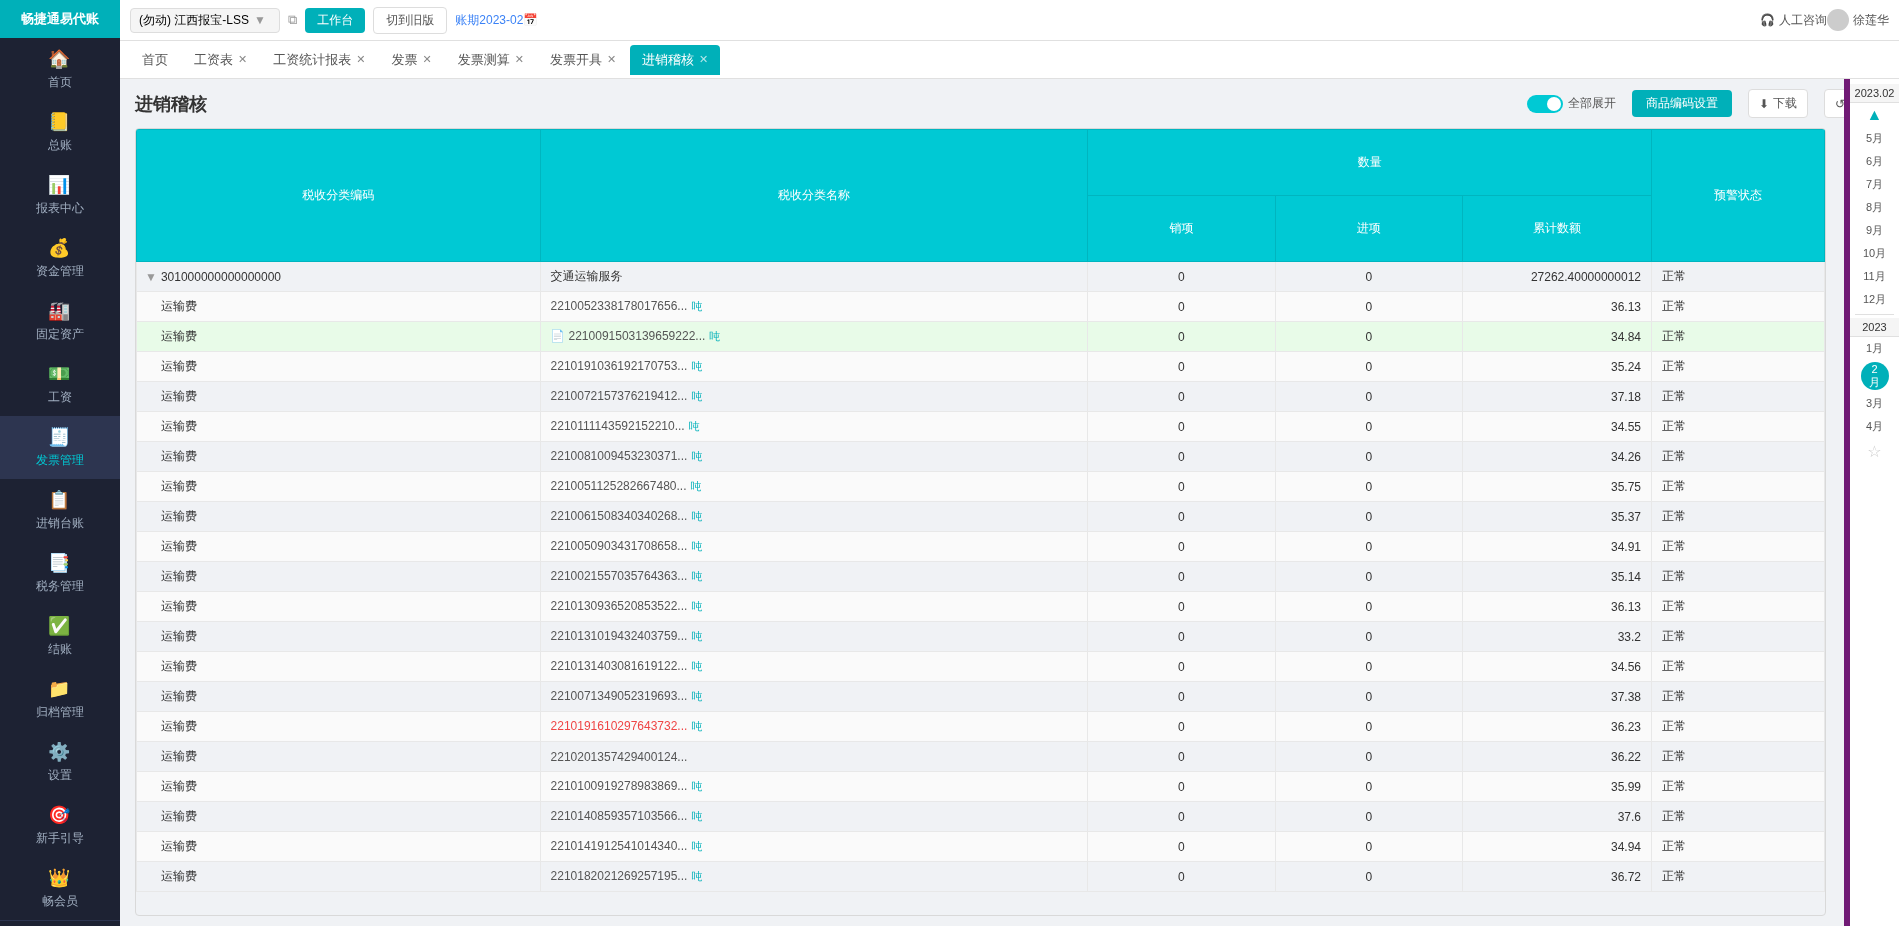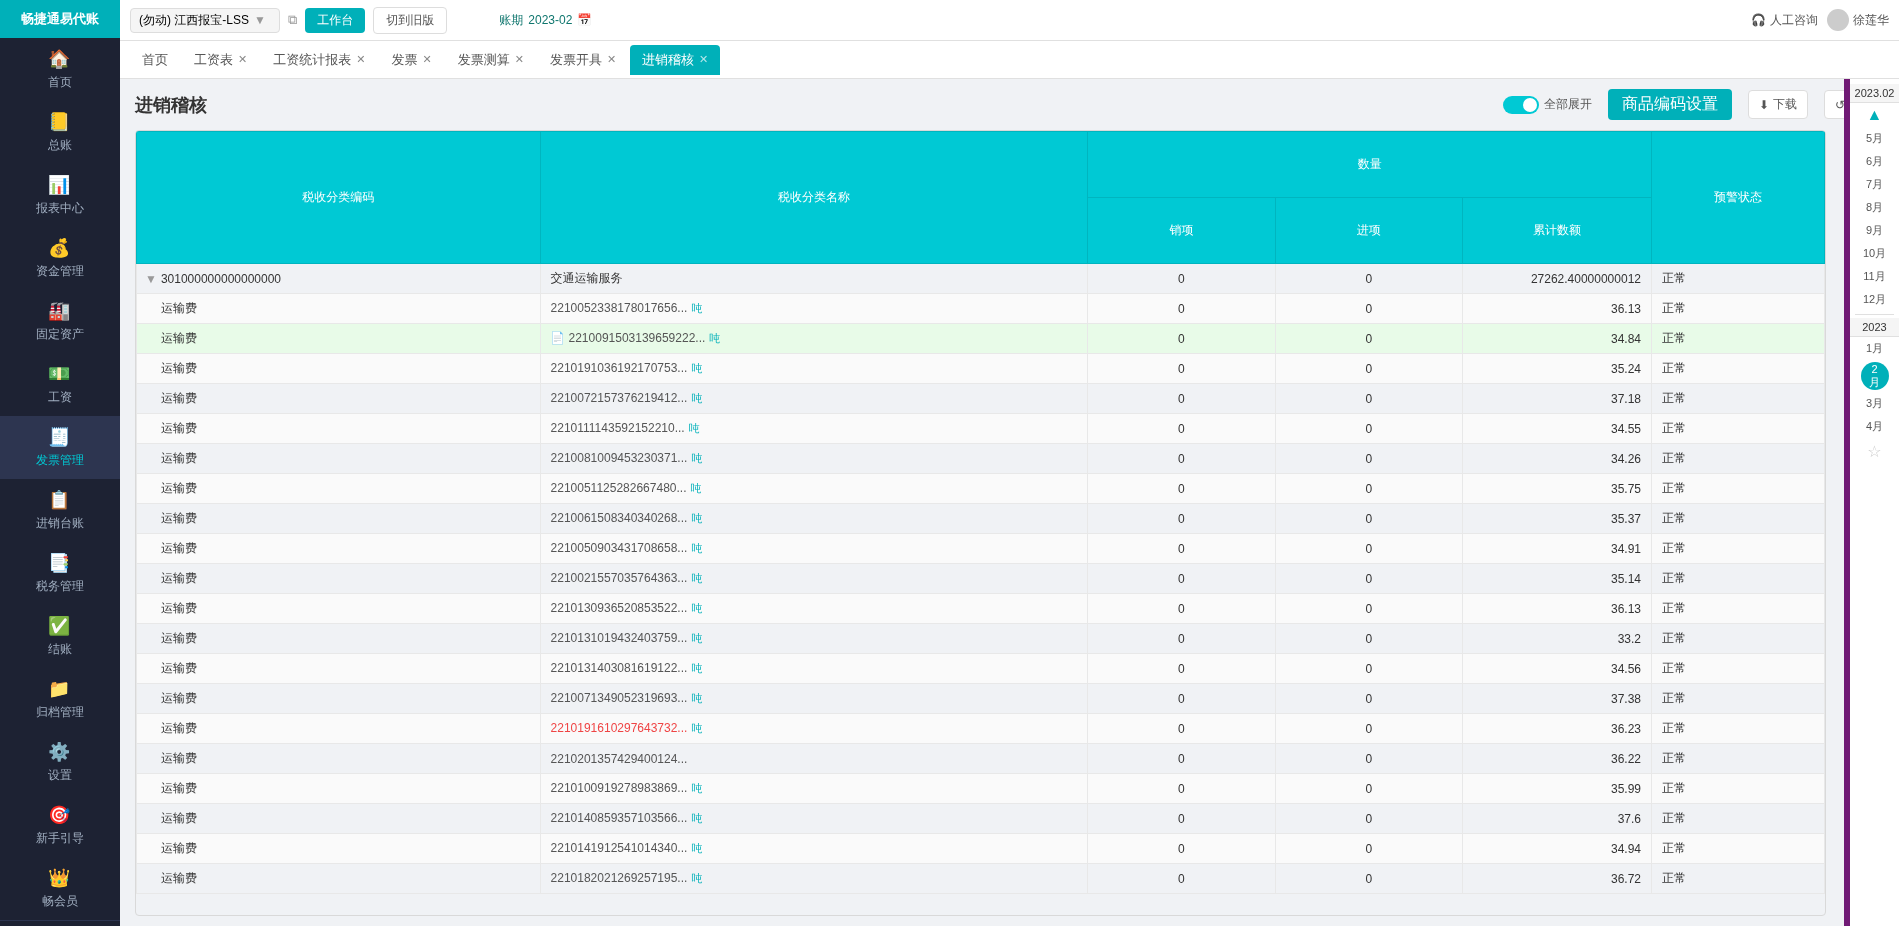--- a/index.html
+++ b/index.html
@@ -97,30 +97,28 @@
       color: #555;
       border: 1px solid #ddd;
       border-radius: 4px;
       padding: 4px 12px;
       font-size: 12px;
       cursor: pointer;
     }
     .topbar-period {
       display: flex;
       align-items: center;
-      gap: 5px;
-      font-size: 12px;
-      color: #0f766e;
-      margin-left: 44px;
+      font-size: 12px;
+      color: #3b82f6;
     }
     .topbar-right {
       margin-left: auto;
       display: flex;
       align-items: center;
-      gap: 9px;
+      gap: 0;
       font-size: 12px;
       color: #555;
     }
     .topbar-right .user {
       display: flex;
       align-items: center;
       gap: 4px;
       cursor: pointer;
     }
 
@@ -204,21 +202,21 @@
       border-radius: 50%;
       top: 2px;
       right: 2px;
     }
     .action-btn {
       background: #00b0b9;
       color: white;
       border: none;
       border-radius: 4px;
       padding: 5px 14px;
-      font-size: 16px;
+      font-size: 12px;
       cursor: pointer;
     }
     .action-btn-outline {
       background: white;
       color: #555;
       border: 1px solid #ddd;
       border-radius: 4px;
       padding: 5px 10px;
       font-size: 12px;
       cursor: pointer;

